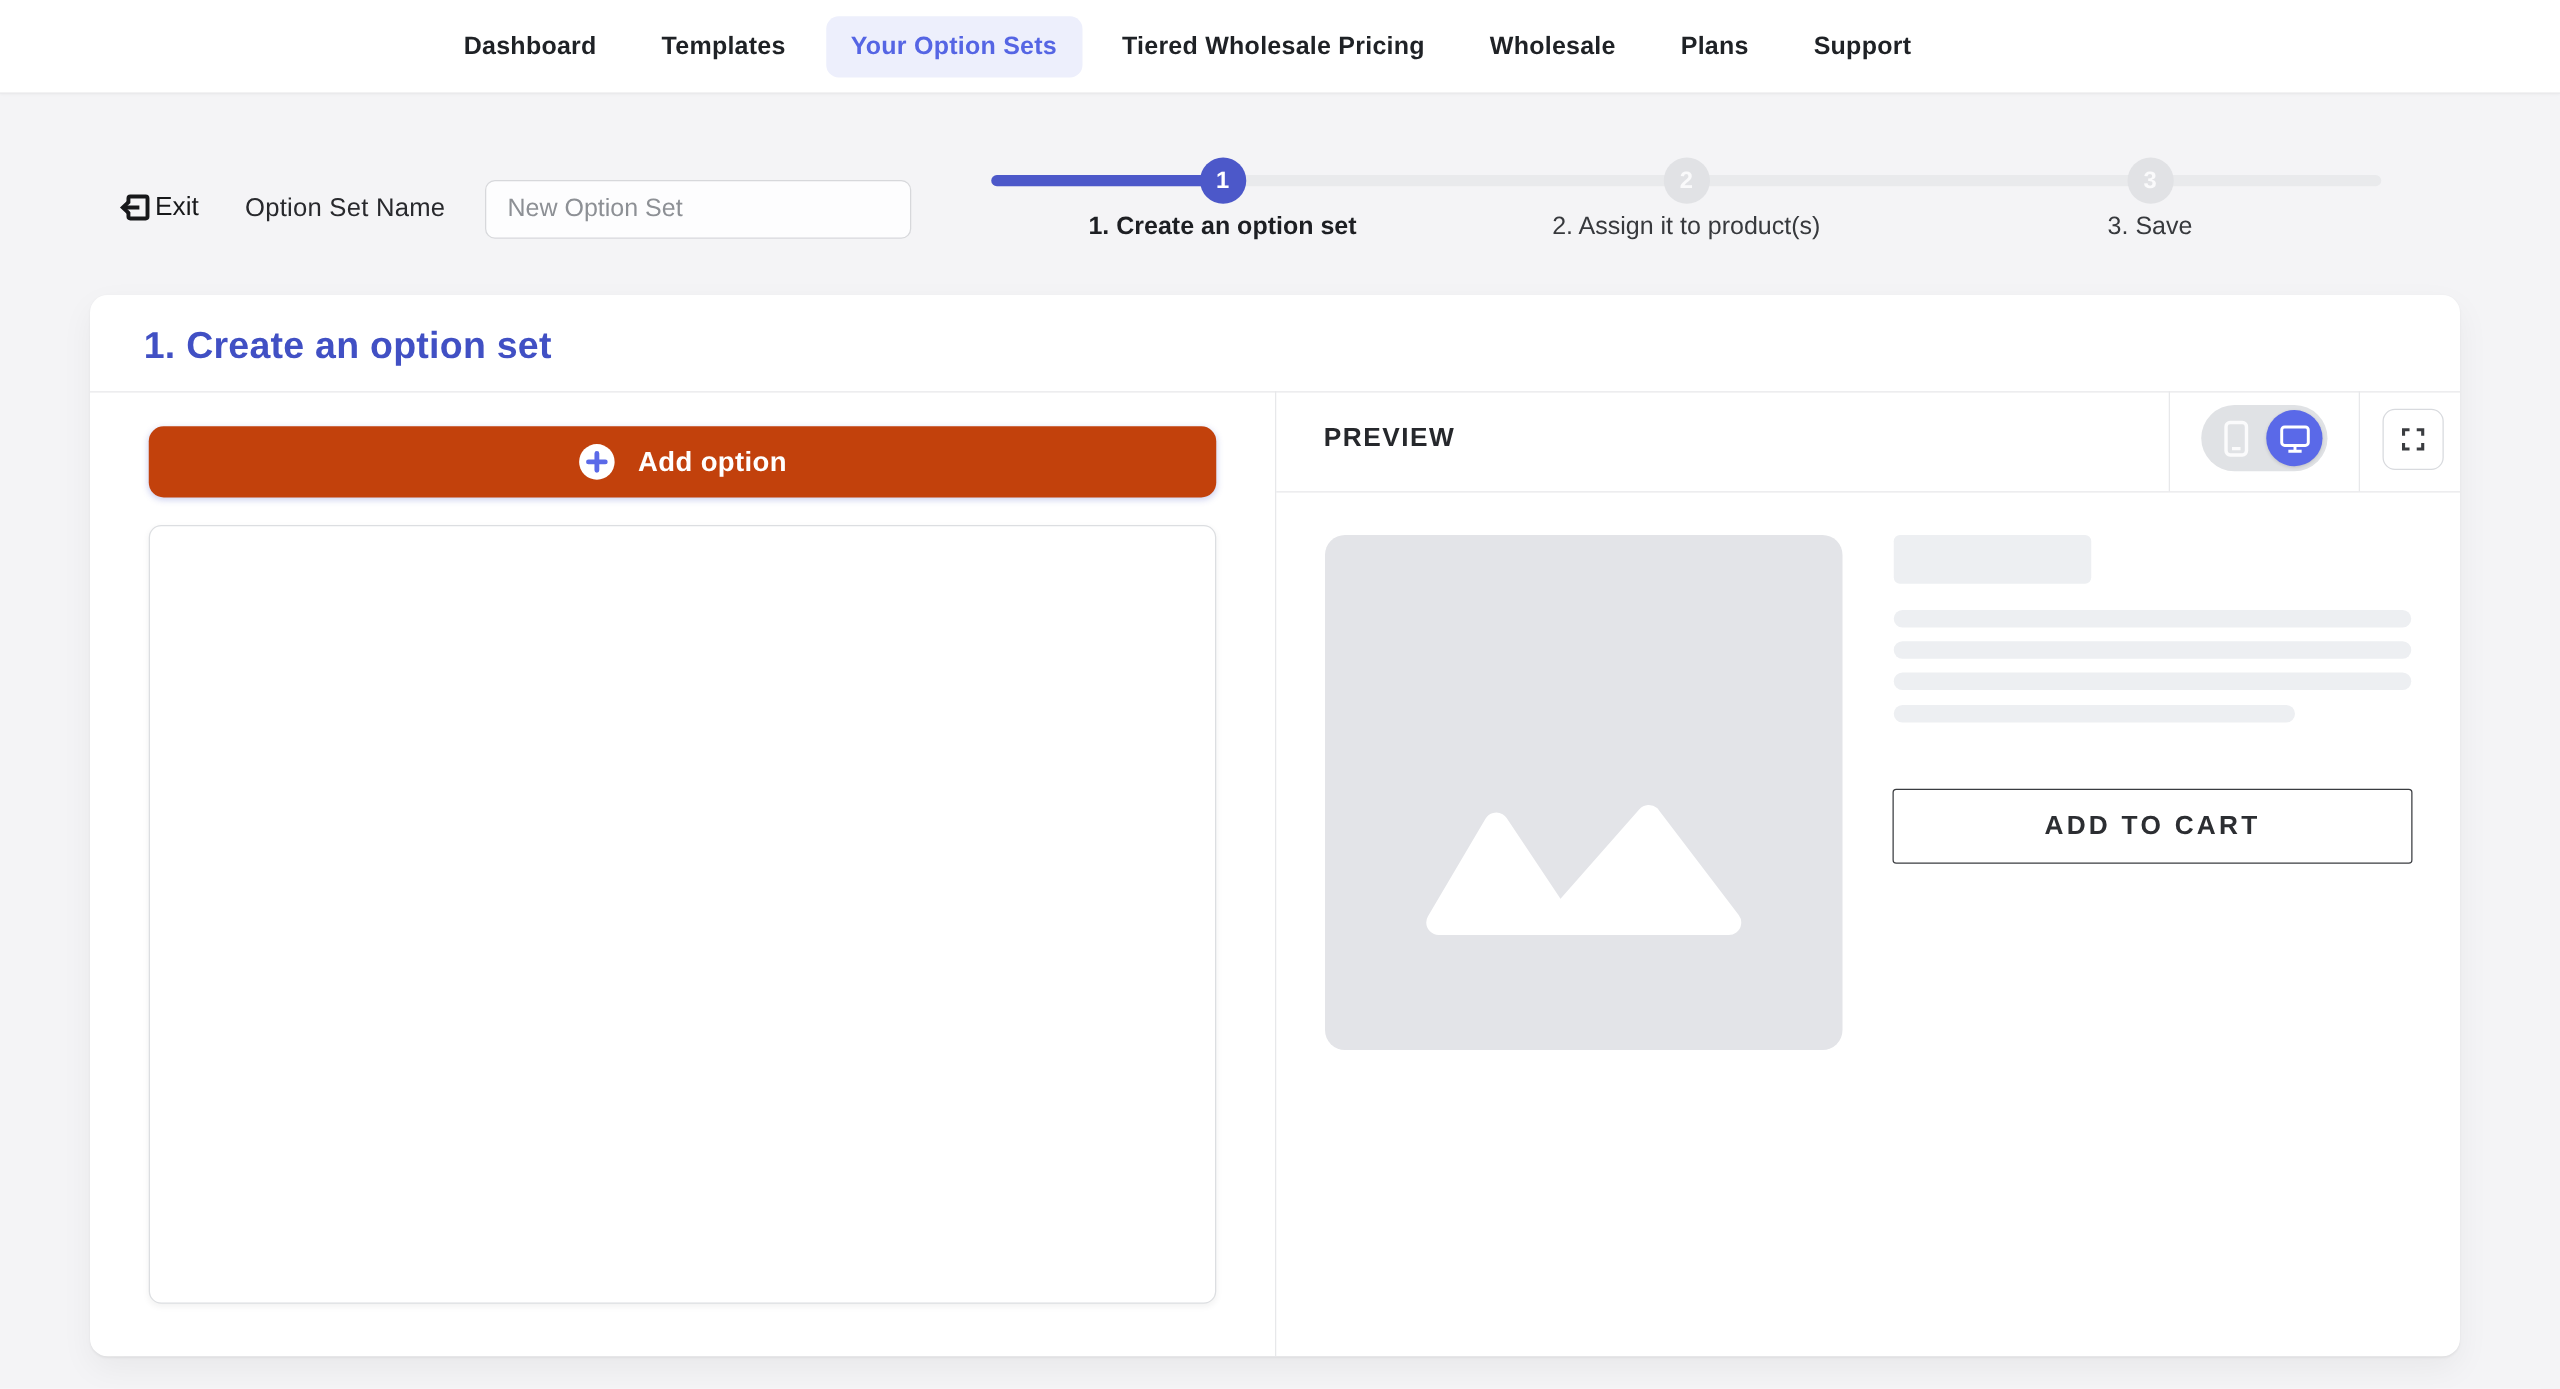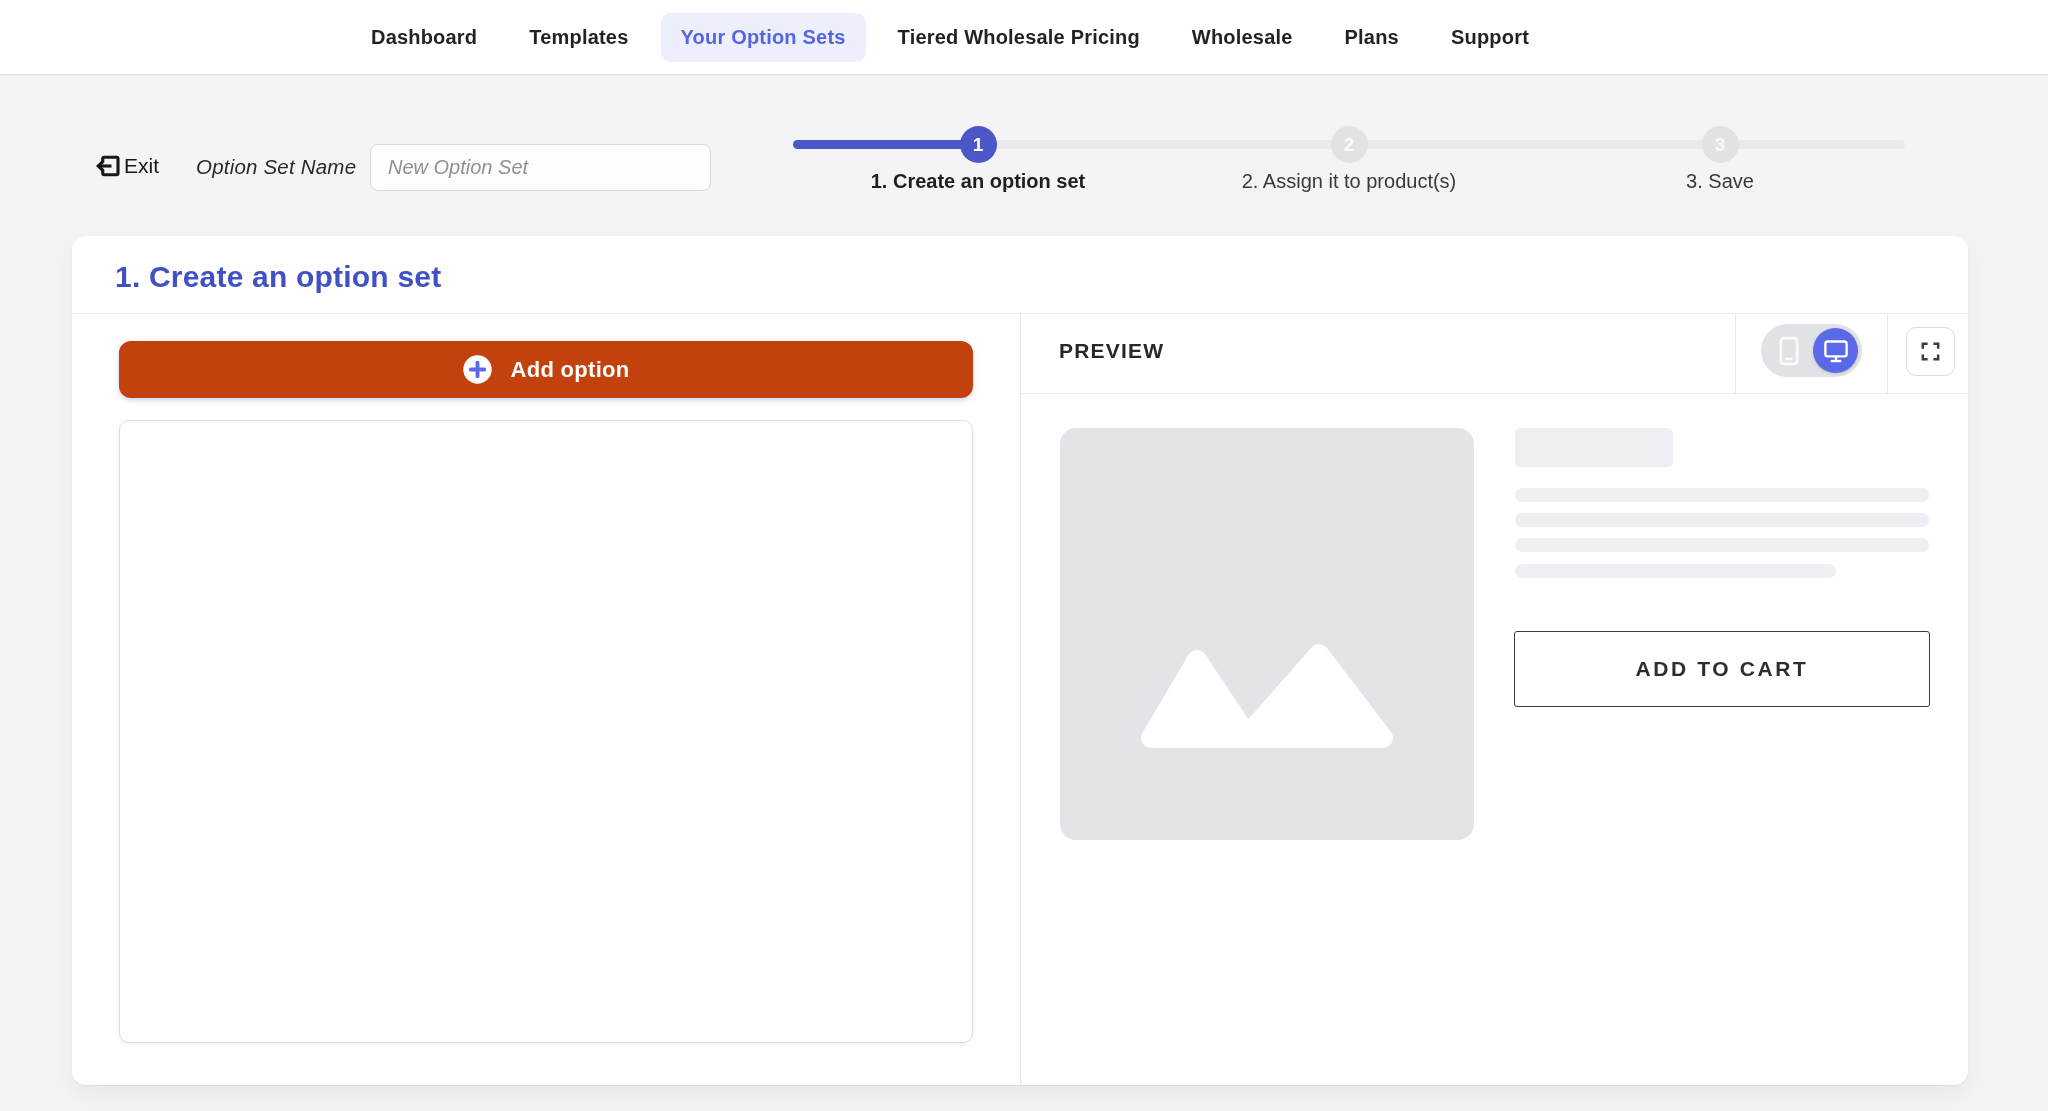--- a/index.html
+++ b/index.html
@@ -29,26 +29,26 @@
 
   
   .exit-btn {
     position:absolute; left:94px; top:148px; height:36px;
     display:flex; align-items:center; 
     border:none; background:transparent; cursor:pointer;
     font-family:inherit; font-size:21px; color:#17181a;
   }
   .name-label {
     position:absolute; left:196px; top:155px;
-    font-size:20.5px; font-weight:500; color:#28292d; letter-spacing:.2px;font-style:italic;
+    font-size:20.5px; font-weight:500; color:#28292d; letter-spacing:.2px;
   }
   .name-input {
-    position:absolute; left:370px; top:144px; width:341px; height:47px;
+    position:absolute; left:388px; top:144px; width:341px; height:47px;
     border:1px solid #d7d8db; border-radius:8px; background:#fdfdfe;
-    padding:0 17px; font-family:inherit; font-size:20px; color:#202226;font-style:italic;
+    padding:0 17px; font-family:inherit; font-size:20px; color:#202226;
   }
   .name-input::placeholder { color:#8d9095; }
 
   
   .stepper { position:absolute; left:793px; top:110px; width:1112px; height:88px; }
   .track { position:absolute; left:0; top:30px; width:1112px; height:9px; background:#e9eaec; border-radius:5px; }
   .track-fill { position:absolute; left:0; top:30px; width:191px; height:9px; background:#4c58c9; border-radius:5px; }
   .step { position:absolute; top:0; width:0; }
   .step-circle {
     position:absolute; left:-18.5px; top:16px; width:37px; height:37px; border-radius:50%;
@@ -124,21 +124,21 @@
     background:#e3e4e8; border-radius:16px;
   }
   .mountains { position:absolute; left:50%; transform:translateX(-50%); bottom:82px; }
   .sk-title { position:absolute; left:1443px; top:192px; width:158px; height:39px; background:#edeff2; border-radius:5px; }
   .sk-line  { position:absolute; left:1443px; width:414px; height:14px; background:#edeff2; border-radius:7px; }
   .sk-line.l1 { top:252px; }
   .sk-line.l2 { top:277px; }
   .sk-line.l3 { top:302px; }
   .sk-line.l4 { top:328px; width:321px; }
   .atc-btn {
-    position:absolute; left:1442px; top:395px; width:416px; height:76px;
+    position:absolute; left:1442px; top:395px; width:416px; height:60px;
     background:#ffffff; border:1.5px solid #3a3c40; border-radius:3px; cursor:pointer;
     font-family:inherit; font-size:21px; font-weight:700; letter-spacing:2.6px; color:#2c2e32;
   }
 </style>
 </head>
 <body>
 
 <header class="navbar">
   <div class="nav-inner">
     <button class="nav-item">Dashboard</button>

